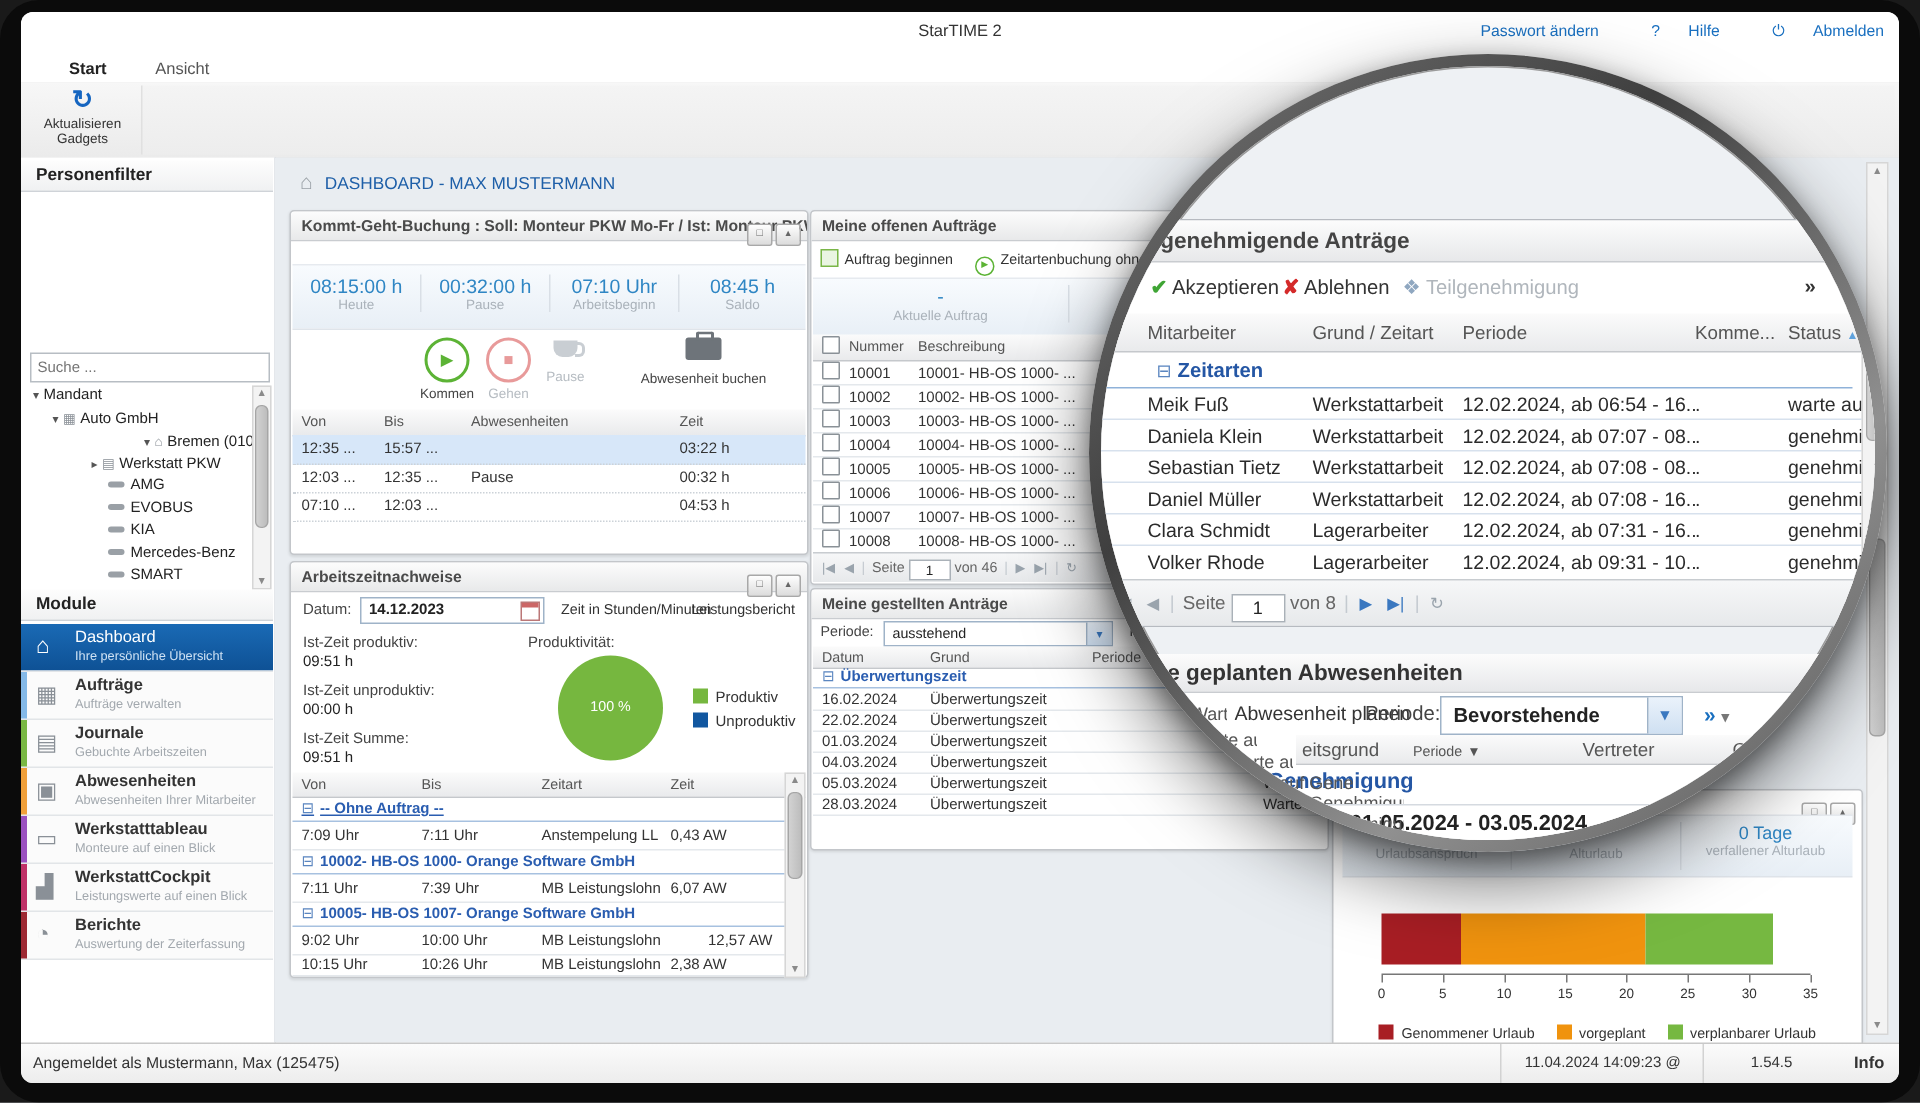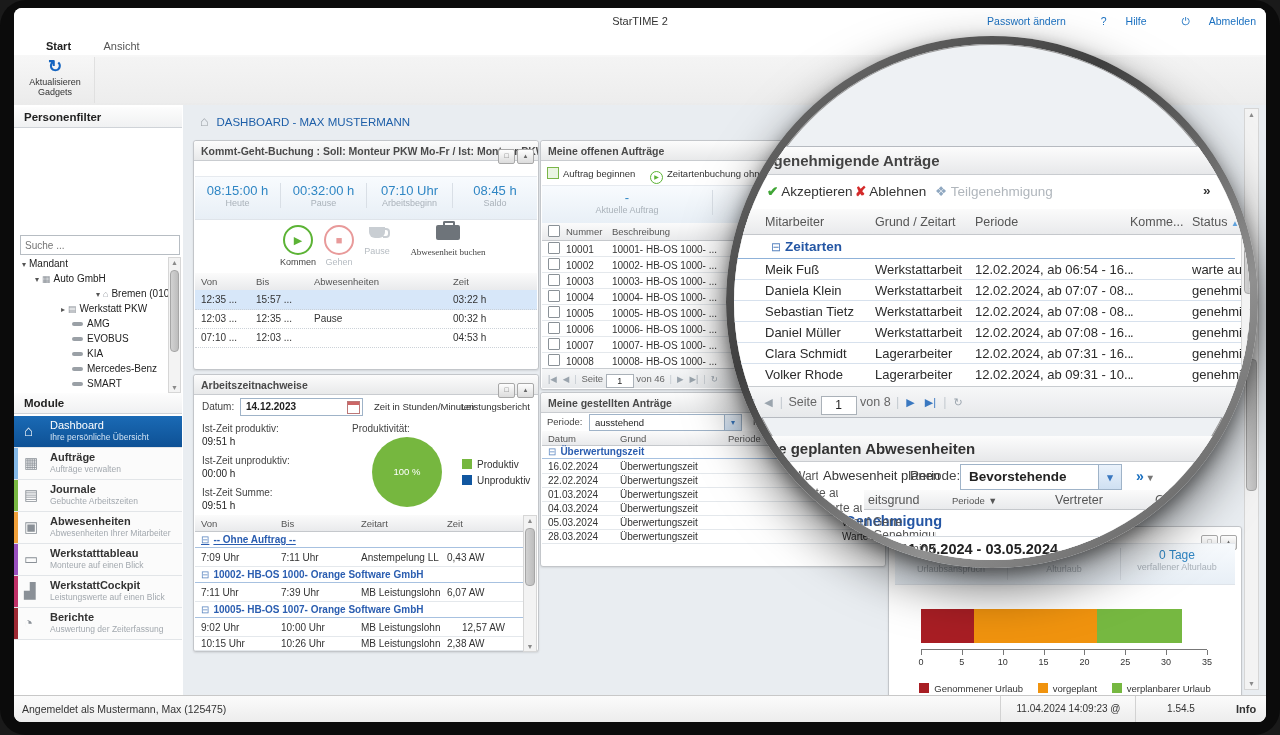--- a/index.html
+++ b/index.html
@@ -226,21 +226,21 @@
             <div class="alabel">Kommen</div>
           </div>
       <div class="a" style="left:126px;top:84px;width:38px;">
             <div class="acirc red" style="margin:0 auto;">■</div>
             <div class="alabel dis">Gehen</div>
           </div>
       <div class="a" style="left:165px;top:78px;width:36px;">
             <div class="cup"></div>
             <div class="alabel dis" style="margin-top:8px;">Pause</div>
           </div>
-      <div class="a" style="left:199px;top:78px;width:110px;font-family:Liberation Serif, serif;">
+      <div class="a" style="left:220px;top:78px;width:110px;">
             <div class="case"></div>
             <div class="alabel" style="margin-top:7px;">Abwesenheit buchen</div>
           </div>
       <div class="a gh" style="left:1px;top:132px;width:342px;height:17px;display:grid;grid-template-columns:55px 58px 1fr 90px;align-items:center;">
         <span style="padding-left:6px;">Von</span>
         <span style="padding-left:6px;">Bis</span>
         <span style="padding-left:6px;">Abwesenheiten</span>
         <span style="padding-left:6px;">Zeit</span>
       </div>
       <div class="a selrow dotb" style="left:1px;top:149px;width:342px;height:19px;display:grid;grid-template-columns:55px 58px 1fr 90px;align-items:center;">
@@ -302,21 +302,21 @@
         <span class="td" style="padding-left:6px;">7:11 Uhr</span>
             <span class="td" style="padding-left:6px;">7:39 Uhr</span>
             <span class="td" style="padding-left:6px;">MB Leistungslohn</span>
             <span class="td" style="padding-left:6px;">6,07 AW</span>
       </div>
       <div class="a grp" style="left:1px;top:227px;width:330px;height:16px;line-height:16px;padding-left:6px;box-sizing:border-box;"><span class="gsq">⊟</span><span>10005- HB-OS 1007- Orange Software GmbH</span></div>
       <div class="a solb" style="left:1px;top:244px;width:330px;height:17px;display:grid;grid-template-columns:80px 80px 86px 1fr;align-items:center;">
         <span class="td" style="padding-left:6px;">9:02 Uhr</span>
             <span class="td" style="padding-left:6px;">10:00 Uhr</span>
             <span class="td" style="padding-left:6px;">MB Leistungslohn</span>
-            <span class="td" style="padding-left:21px;">12,57 AW</span>
+            <span class="td" style="padding-left:21px;text-align:center;">12,57 AW</span>
       </div>
       <div class="a solb" style="left:1px;top:261px;width:330px;height:14px;display:grid;grid-template-columns:80px 80px 86px 1fr;align-items:center;overflow:hidden;">
         <span class="td" style="padding-left:6px;">10:15 Uhr</span>
             <span class="td" style="padding-left:6px;">10:26 Uhr</span>
             <span class="td" style="padding-left:6px;">MB Leistungslohn</span>
             <span class="td" style="padding-left:6px;">2,38 AW</span>
       </div>
       <div class="a sbv" style="right:1px;top:140px;width:12px;height:135px;">
         <div class="a sbarrow" style="top:1px;">▲</div>
         <div class="a sbthumb" style="left:1px;top:12px;width:8px;height:56px;"></div>
@@ -602,21 +602,21 @@
         <div class="frag" style="left:104px;top:92px;width:118px;">Warte auf Genehmigung</div>
         <div class="frag" style="left:104px;top:106px;width:118px;z-index:4;">Warte auf Genehmigung</div>
 
         <div class="a nw" style="left:109px;top:32px;font-size:13px;color:#333;z-index:2;background:#fff;">Abwesenheit planen</div>
         <div class="a" style="left:196px;top:32px;font-size:13.5px;color:#444;z-index:2;">Periode:</div>
         <div class="a ddown" style="left:246px;top:28px;width:152px;height:24px;font-size:13.5px;font-weight:bold;color:#222;line-height:24px;padding-left:8px;z-index:2;"><span>Bevorstehende</span><span class="ddbtn" style="width:22px;font-size:11px;line-height:24px;">▾</span></div>
         <div class="a" style="left:422px;top:32px;font-size:14px;color:#1a70c0;font-weight:bold;z-index:2;">» <span style="color:#777;font-size:10px;">▾</span></div>
 
         <div class="a gh" style="left:150px;top:54px;width:410px;height:19px;z-index:2;text-align:center;">
           <span class="a" style="left:4px;top:3px;font-size:12.5px;color:#555;">eitsgrund</span>
-          <span class="a" style="left:78px;top:3px;font-size:12.5px;color:#555;margin-left:10px;"><span>Periode</span> <span class="chev" style="font-size:9px;">▼</span></span>
+          <span class="a" style="left:78px;top:3px;font-size:12.5px;color:#555;"><span>Periode</span> <span class="chev" style="font-size:9px;">▼</span></span>
           <span class="a" style="left:191px;top:3px;font-size:12.5px;color:#555;">Vertreter</span>
           <span class="a" style="left:291px;top:3px;font-size:12.5px;color:#555;">Genehm</span>
         </div>
 
         <div class="a nw" style="left:128px;top:77px;width:100px;direction:rtl;font-size:14.5px;font-weight:bold;color:#2456a4;z-index:2;">Warte auf Genehmigung</div>
 
         <div class="a" style="left:0;top:100px;width:560px;height:26px;background:#fff;border-top:1px solid #d5dae0;z-index:3;">
           <span class="a" style="left:186px;top:4px;font-size:14.5px;font-weight:bold;color:#222;">01.05.2024 - 03.05.2024</span>
         </div>
       </div>

